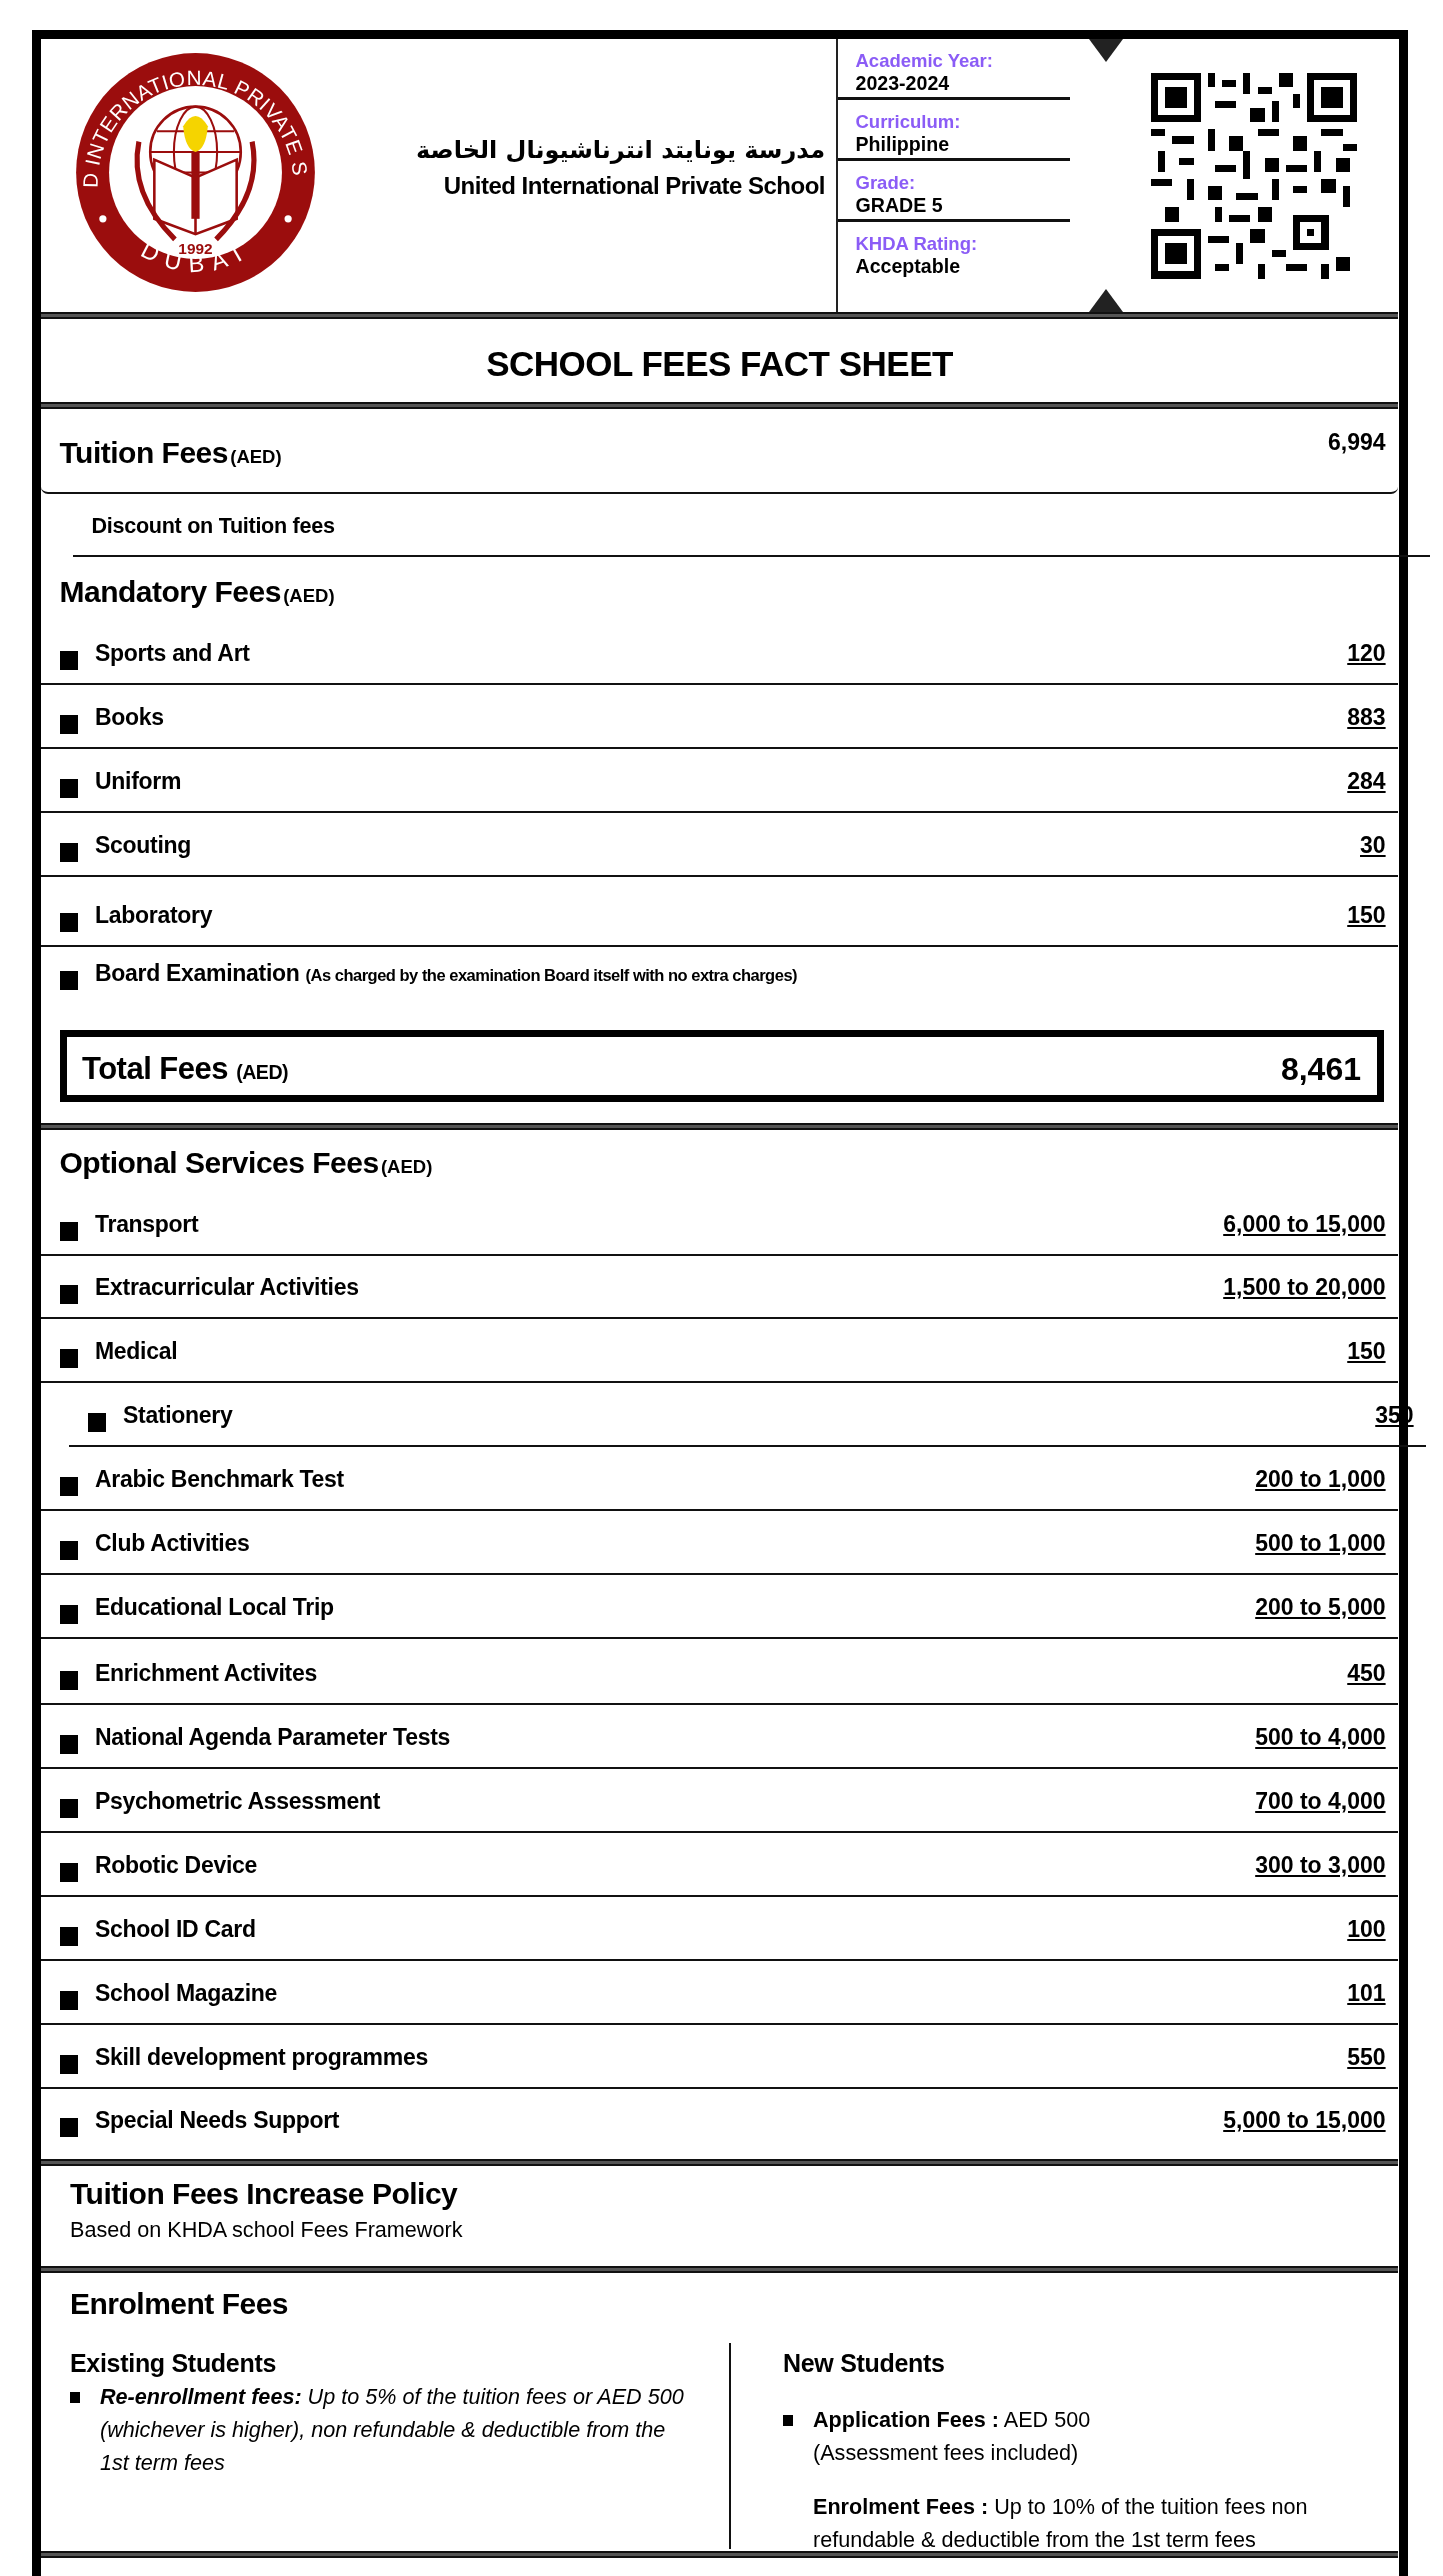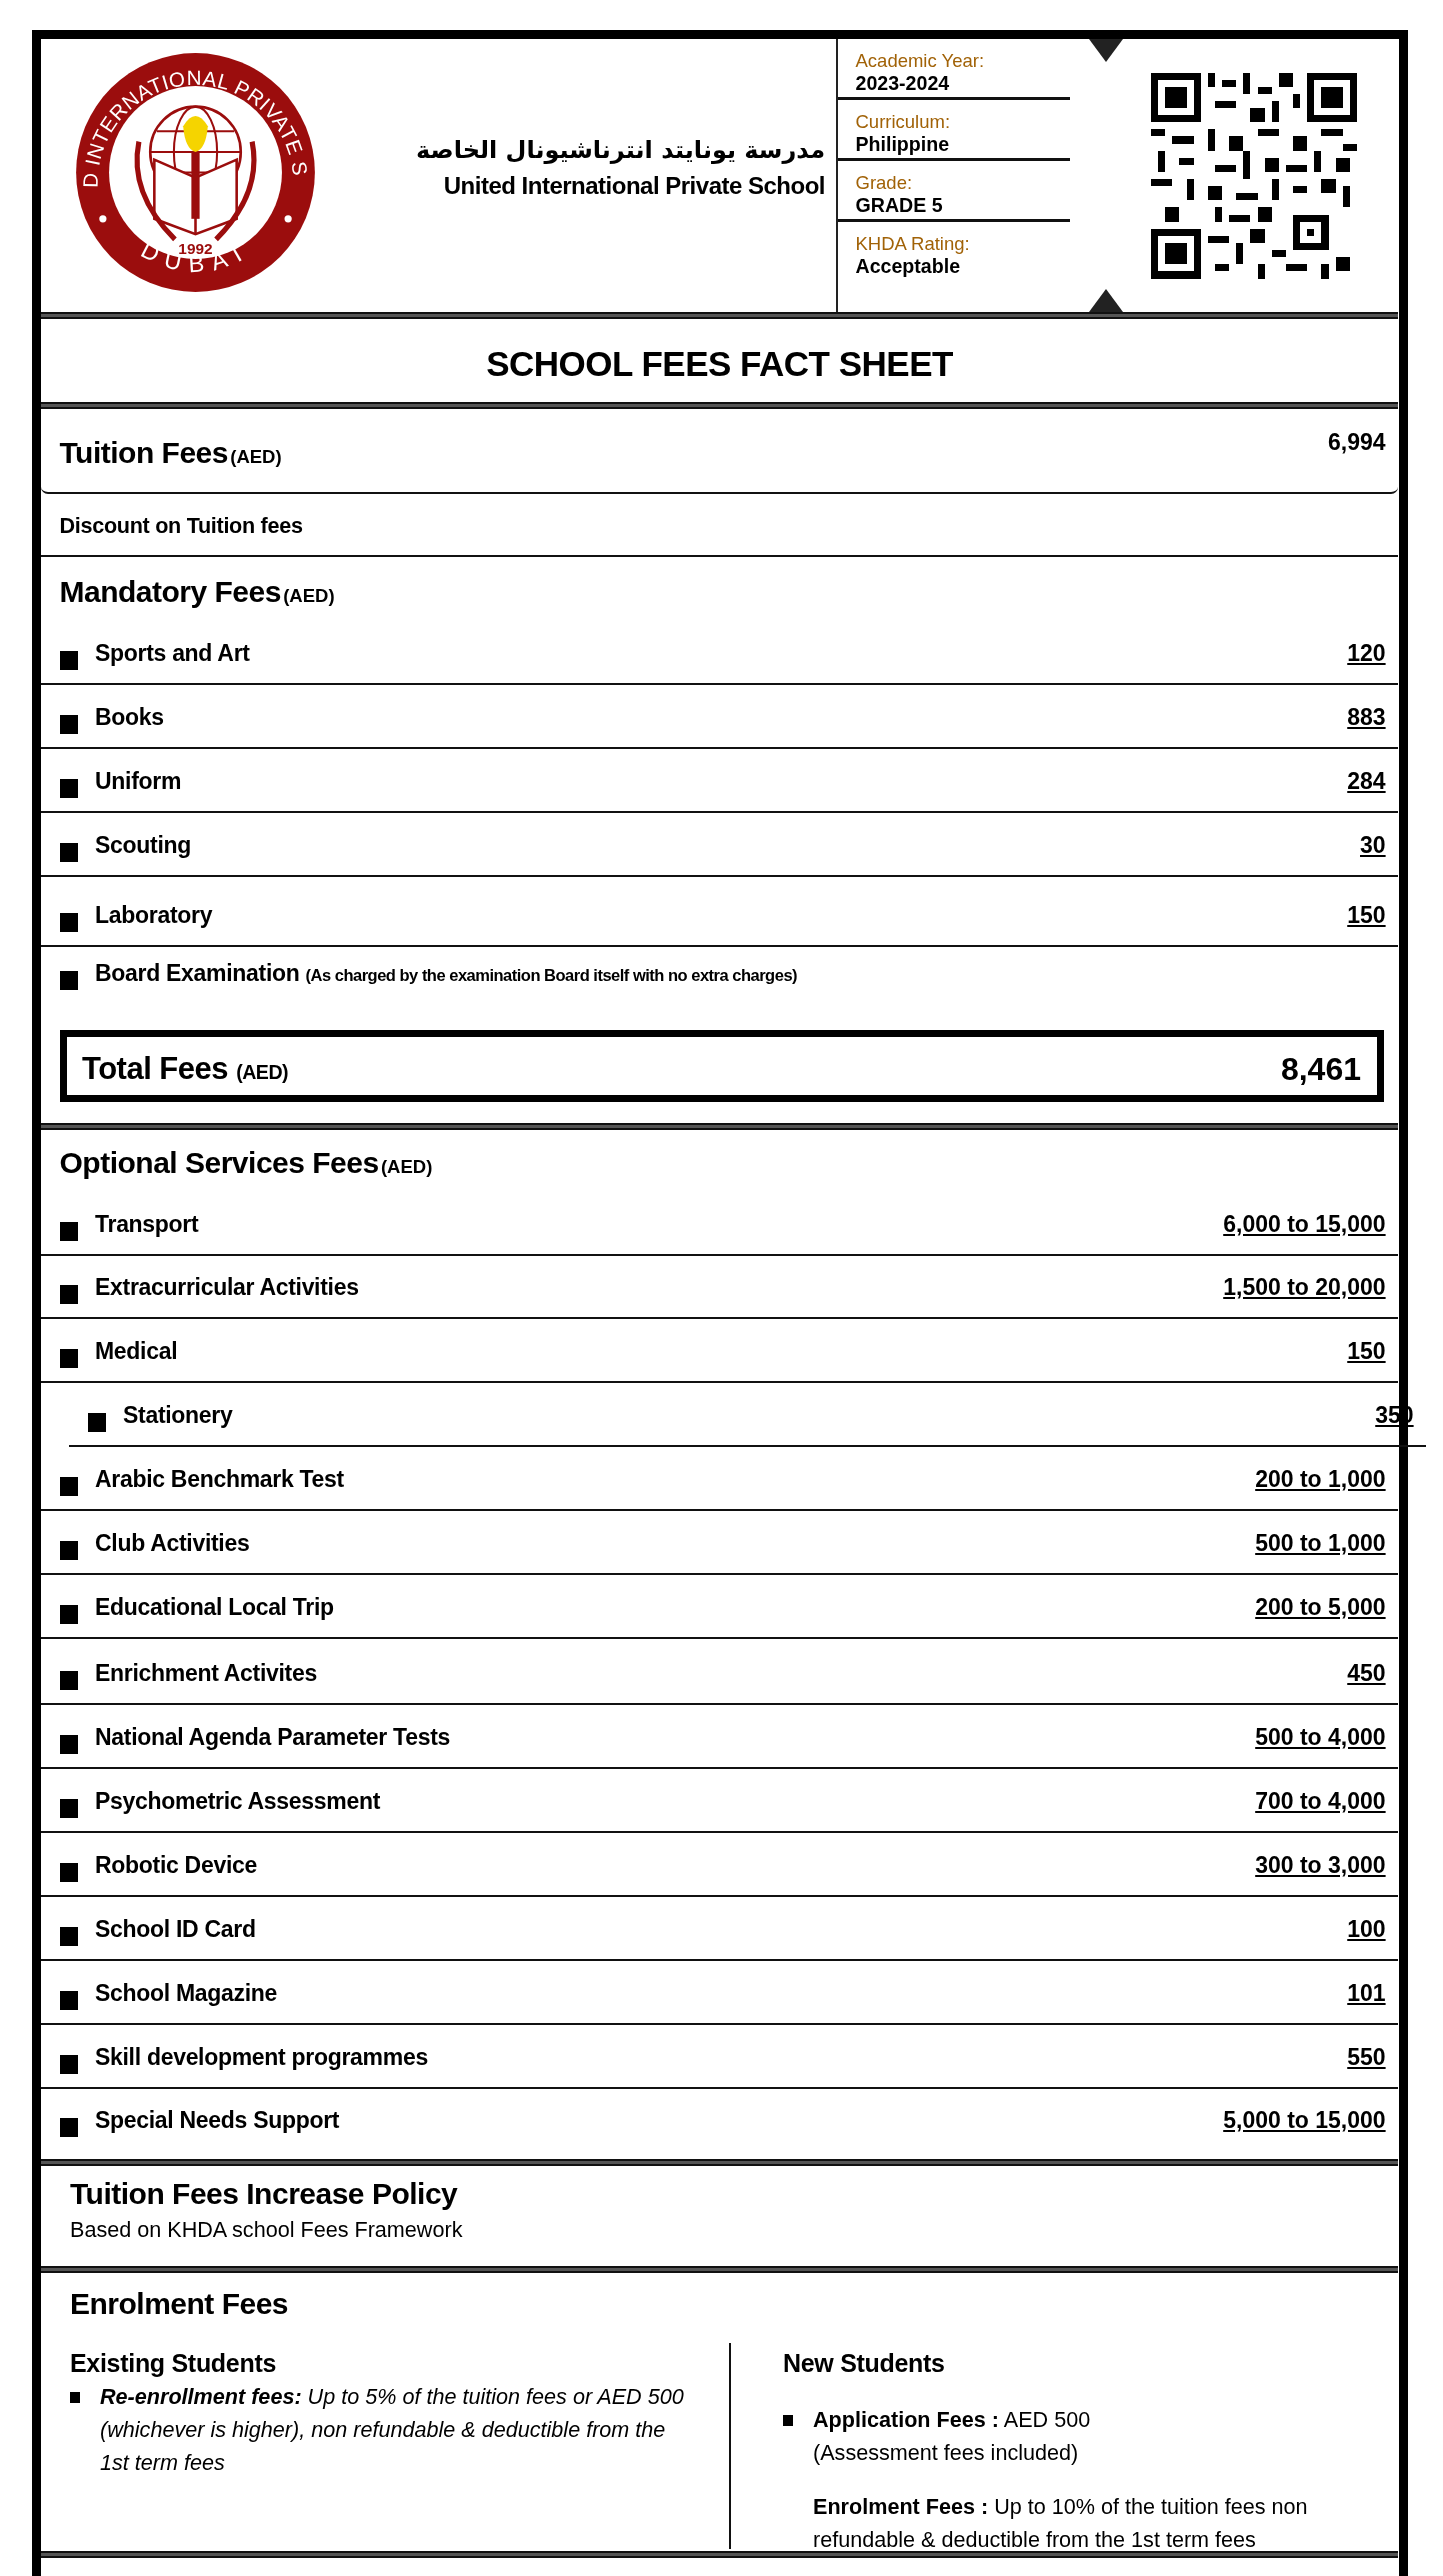--- a/index.html
+++ b/index.html
@@ -15,21 +15,21 @@
   .header { position: absolute; left: 0; top: 0; width: 1357px; height: 273px; }
   .logo { position: absolute; left: 31px; top: 10.3px; width: 247px; height: 247px; }
   .school-names { position: absolute; left: 289px; top: 93px; width: 495px; text-align: right; }
   .school-ar { font-family: "DejaVu Sans", sans-serif; font-weight: bold; font-size: 24px; line-height: 36px; direction: rtl; }
   .school-en { font-weight: bold; font-size: 24px; line-height: 36px; letter-spacing: -0.5px; }
 
   .info-col { position: absolute; left: 795px; top: 0; width: 562px; height: 273px; border-left: 2.6px solid #222; }
   .info-list { position: absolute; left: 0; top: 0; width: 232px; }
   .info-item { height: 61px; padding: 11.3px 0 0 17.5px; border-bottom: 3.6px solid #111; }
   .info-item:last-child { border-bottom: none; }
-  .info-label { font-size: 18.5px; line-height: 21.6px; color: #a16207; }
+  .info-label { font-size: 18.5px; line-height: 21.6px; color: #8b5cf6; font-weight: bold; }
   .info-value { font-size: 19.6px; line-height: 23px; font-weight: bold; }
 
   .tri-down { position: absolute; left: 251px; top: 0; width: 0; height: 0;
     border-left: 17.5px solid transparent; border-right: 17.5px solid transparent; border-top: 23px solid #222; }
   .tri-up { position: absolute; left: 251px; bottom: 0; width: 0; height: 0;
     border-left: 17.5px solid transparent; border-right: 17.5px solid transparent; border-bottom: 23px solid #222; }
   .qr { position: absolute; left: 313px; top: 31px; width: 206px; height: 211px; }
 
   .double-rule { position: absolute; left: 0; width: 1357px; height: 7.2px; border-top: 2.6px solid #111; border-bottom: 2.6px solid #111; background: #555; }
 
@@ -208,21 +208,21 @@
   <div class="double-rule" style="top:363px;"></div>
 
   <div class="row" style="top:370px; height:85px;border-radius:7px;">
     <div class="lbl" style="top:27px;">
       <span class="h-big">Tuition Fees</span>
       <span class="h-small">(AED)</span>
     </div>
     <div class="val" style="top:19.6px; font-size:23px;">6,994</div>
   </div>
 
-  <div class="row" style="top:455px; height:63px;">
+  <div class="row" style="top:455px; height:63px;margin-left:32px;">
     <div class="lbl" style="top:18.5px; font-size:21.6px; letter-spacing:-0.3px;">Discount on Tuition fees</div>
     <div class="val" style="top:18.5px; font-size:21.6px;"></div>
   </div>
 
   <div class="section-title" style="top:536px;">
     <span class="h-big">Mandatory Fees</span>
     <span class="h-small">(AED)</span>
   </div>
 
   <div class="bullet-row" style="top:582px;">

